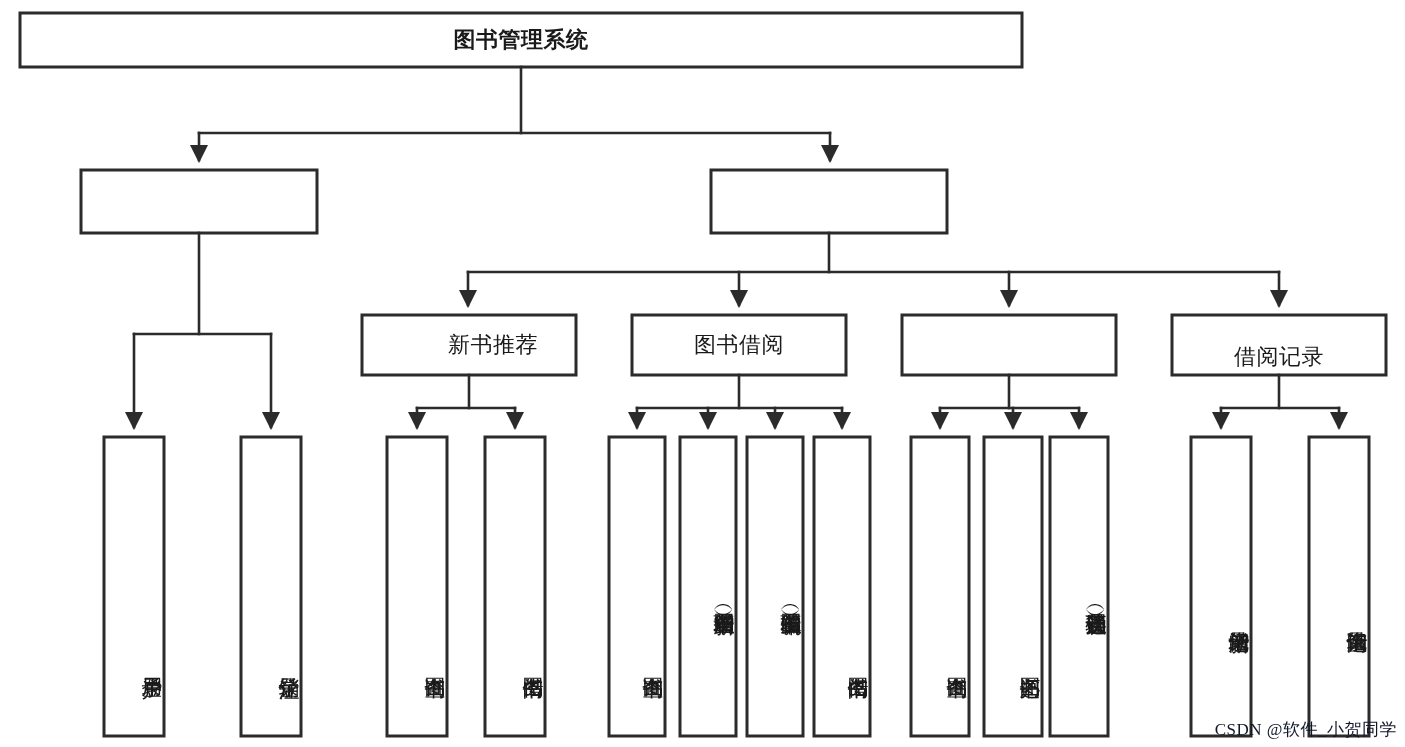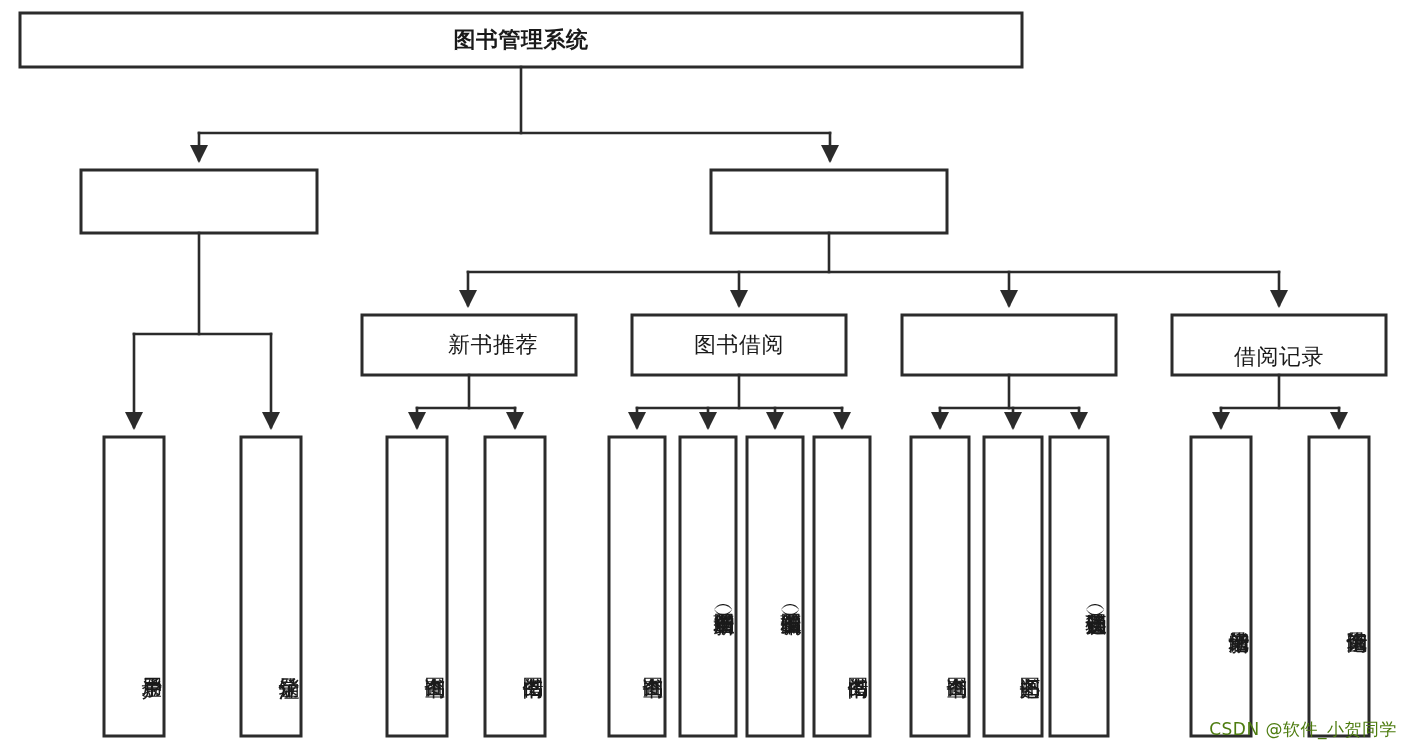--- a/index.html
+++ b/index.html
@@ -62,25 +62,26 @@
     line-height: 1.18;
     writing-mode: vertical-rl;
     text-orientation: upright;
     white-space: nowrap;
     pointer-events: none;
   }
   .watermark {
     position: absolute;
     right: 8px;
     bottom: 6px;
-    color: #4d7c0f;
+    color: #0f172a;
     font-size: 17px;
     letter-spacing: 0.5px;
     white-space: nowrap;
     user-select: none;
+    font-family: Liberation Serif, serif;
   }
 </style>
 </head>
 <body>
 
 <div id="diagram-root">
 
   <svg class="canvas" viewBox="0 0 1405 747">
     <defs>
       <marker id="arrow" viewBox="0 0 12 12" refX="10" refY="6" markerWidth="7" markerHeight="7" orient="auto-start-reverse">

